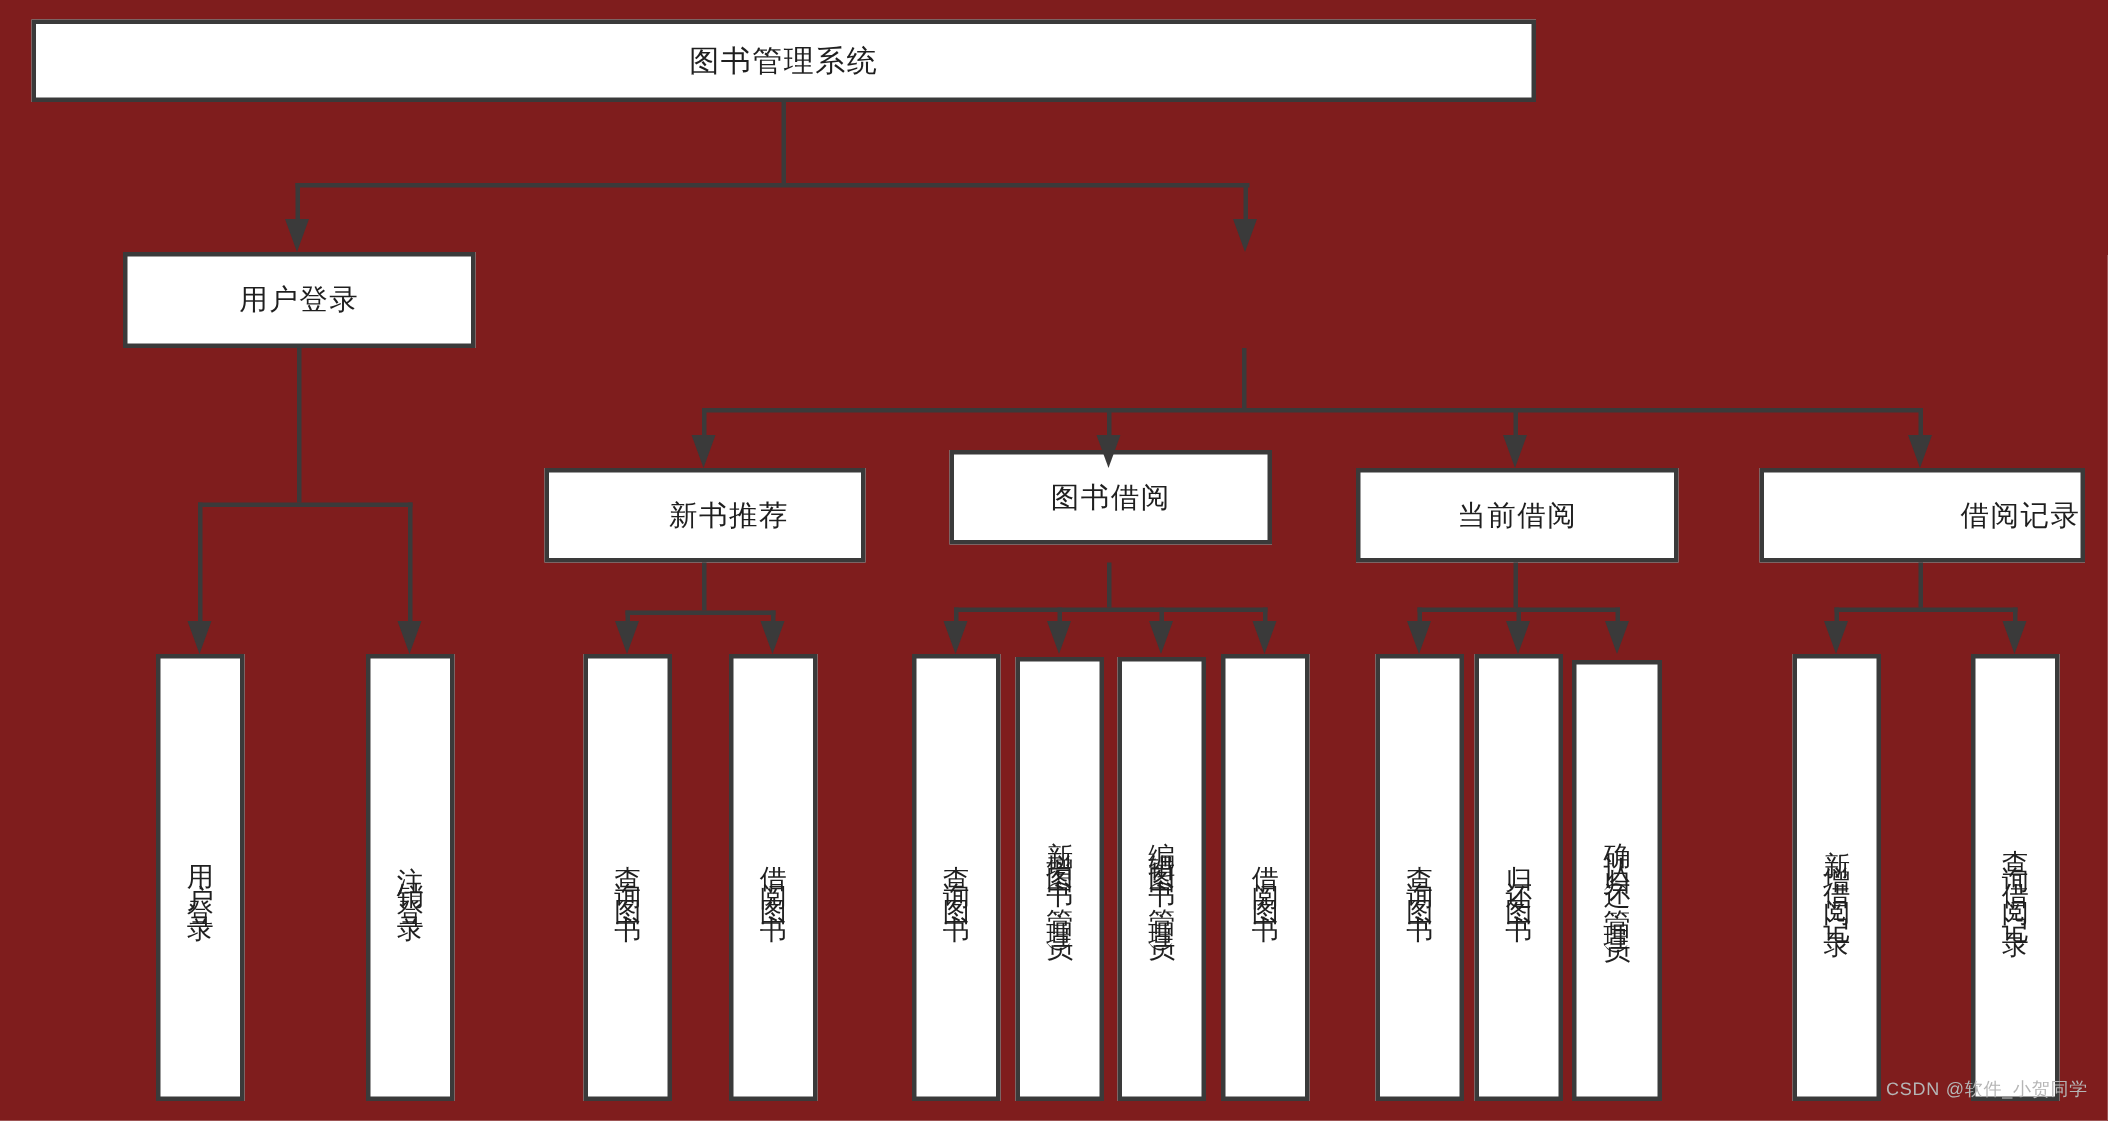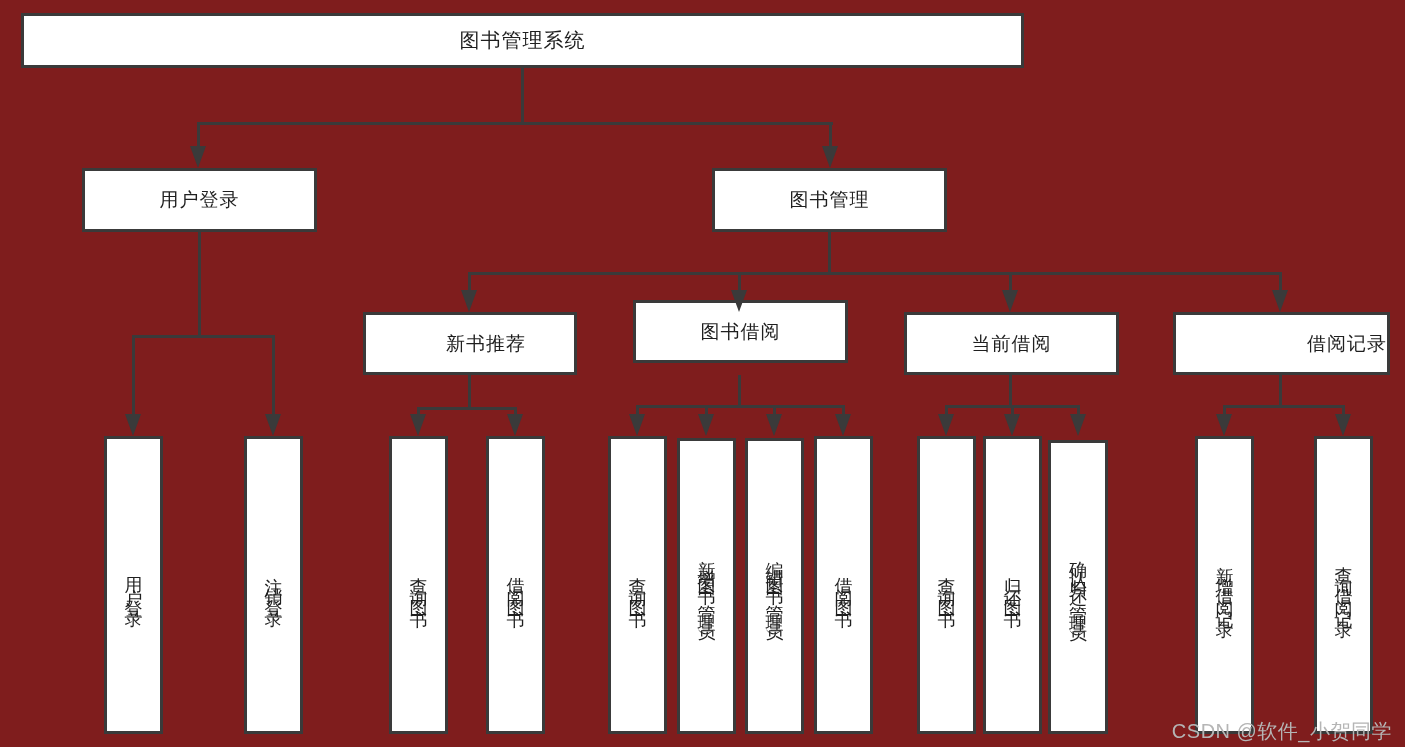--- a/index.html
+++ b/index.html
@@ -28,37 +28,34 @@
   }
   .vl{position:absolute;width:3px;background:#3a3a3a;}
   .hl{position:absolute;height:3px;background:#3a3a3a;}
   .arr{
     position:absolute;width:0;height:0;
     border-left:8px solid transparent;border-right:8px solid transparent;
     border-top:22px solid #3a3a3a;
   }
   .watermark{
     position:absolute;top:718px;right:13px;
-    font-size:20px;color:#b5b5b5;letter-spacing:0.5px;z-index:10;
+    font-size:12px;color:#b5b5b5;letter-spacing:0.5px;z-index:10;
   }
 </style>
 </head>
 <body>
 
 <div id="stage">
 
   <div class="box" style="left:21px;top:13px;width:1003px;height:55px;font-size:20px;">
     <span>图书管理系统</span>
   </div>
 
   <div class="box" style="left:82px;top:168px;width:235px;height:64px;">
     <span>用户登录</span>
-  </div>
-  <div class="box" style="left:712px;top:168px;width:235px;height:64px;">
-    <span>图书管理</span>
   </div>
 
   <div class="box" style="left:363px;top:312px;width:214px;height:63px;padding-left:32px;">
     <span>新书推荐</span>
   </div>
   <div class="box" style="left:633px;top:300px;width:215px;height:63px;">
     <span>图书借阅</span>
   </div>
   <div class="box" style="left:904px;top:312px;width:215px;height:63px;">
     <span>当前借阅</span>

